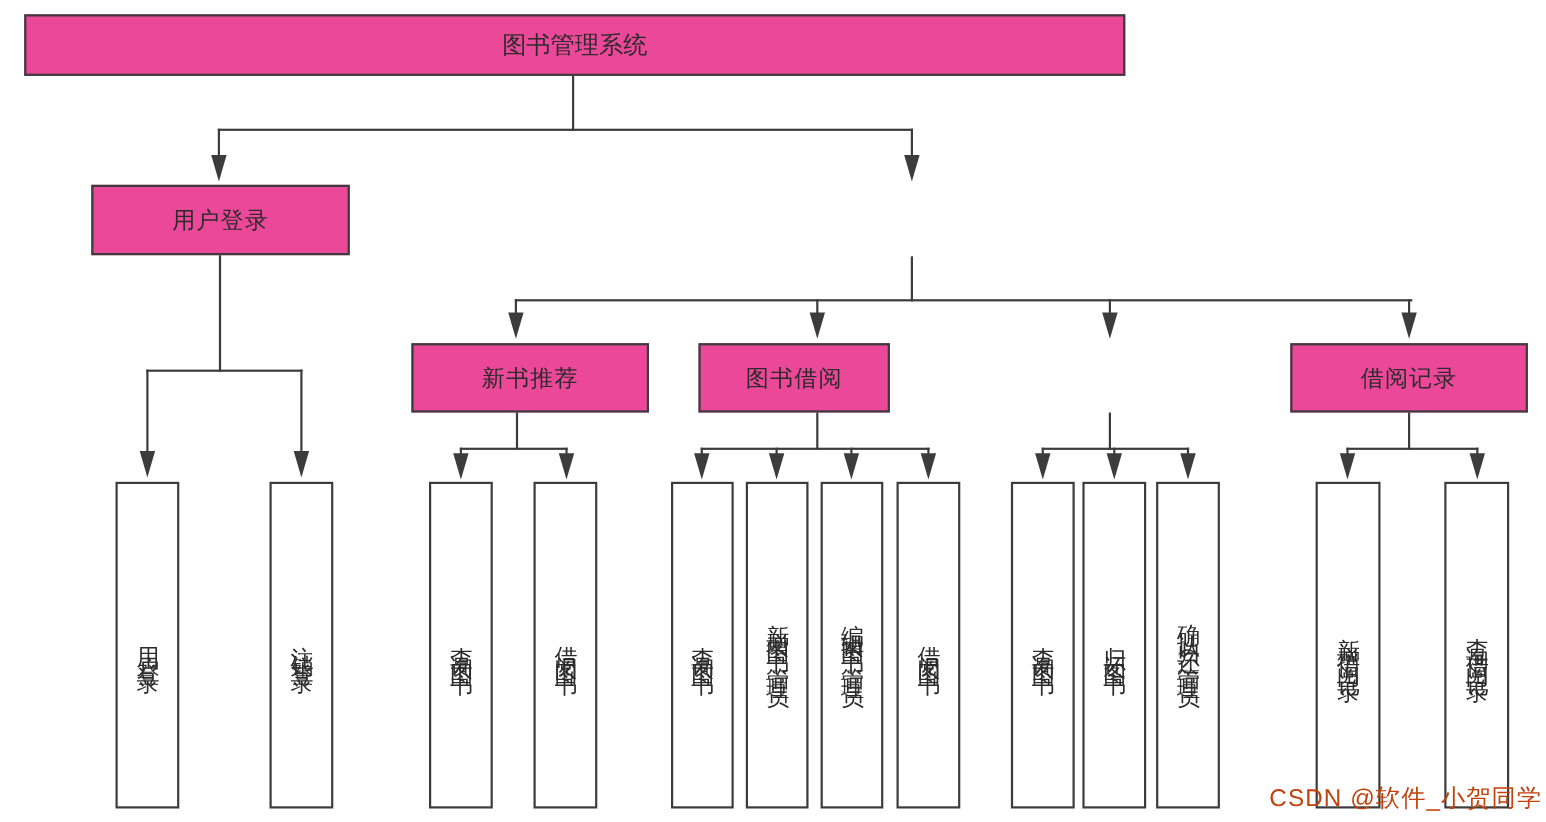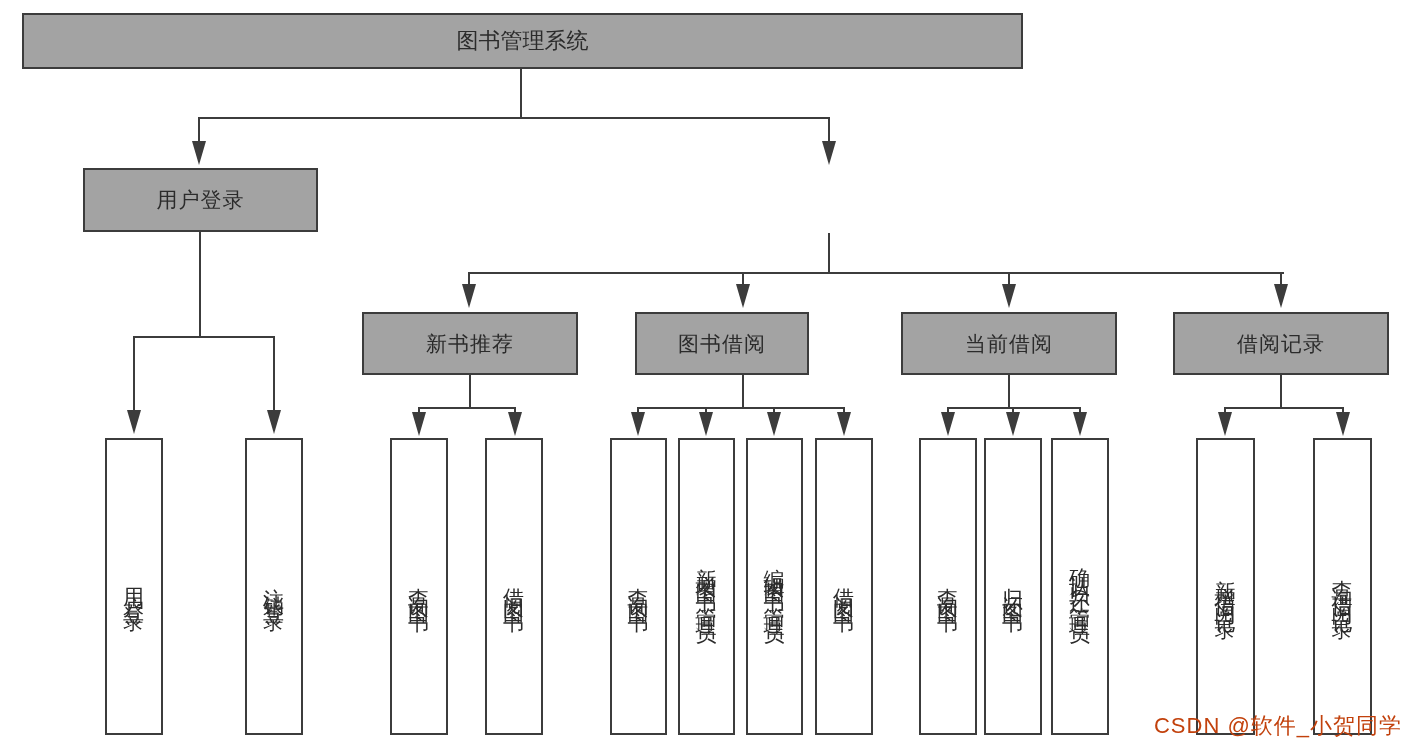--- a/index.html
+++ b/index.html
@@ -8,21 +8,21 @@
     width:1405px;height:747px;
     background:#ffffff;
     font-family:"Liberation Sans","DejaVu Sans",sans-serif;
     color:#2b2b2b;
     overflow:hidden;
   }
   .node{
     position:absolute;
     box-sizing:border-box;
     border:2px solid #3c3c3c;
-    background:#a3a3a3;
+    background:#ec4899;
     display:flex;
     align-items:center;
     justify-content:center;
     text-align:center;
   }
   .hnode{ font-size:21px; letter-spacing:1px; }
   .root{ font-size:22px; }
   .leaf{
     position:absolute;
     box-sizing:border-box;
@@ -95,28 +95,25 @@
   <div class="line" style="left:468px;top:272px;width:816px;height:2px;"></div>
   <div class="line" style="left:468px;top:272px;width:2px;height:14px;"></div>
   <div class="arrow" style="left:462px;top:284px;"></div>
   <div class="line" style="left:742px;top:272px;width:2px;height:14px;"></div>
   <div class="arrow" style="left:736px;top:284px;"></div>
   <div class="line" style="left:1008px;top:272px;width:2px;height:14px;"></div>
   <div class="arrow" style="left:1002px;top:284px;"></div>
   <div class="line" style="left:1280px;top:272px;width:2px;height:14px;"></div>
   <div class="arrow" style="left:1274px;top:284px;"></div>
 
-  <div class="node hnode" style="left:362px;top:312px;width:216px;height:63px;">
+  <div class="node hnode" style="left:374px;top:312px;width:216px;height:63px;">
     <span>新书推荐</span>
   </div>
   <div class="node hnode" style="left:635px;top:312px;width:174px;height:63px;">
     <span>图书借阅</span>
-  </div>
-  <div class="node hnode" style="left:901px;top:312px;width:216px;height:63px;">
-    <span>当前借阅</span>
   </div>
   <div class="node hnode" style="left:1173px;top:312px;width:216px;height:63px;">
     <span>借阅记录</span>
   </div>
 
   <div class="line" style="left:469px;top:375px;width:2px;height:34px;"></div>
   <div class="line" style="left:418px;top:407px;width:98px;height:2px;"></div>
   <div class="line" style="left:418px;top:407px;width:2px;height:7px;"></div>
   <div class="arrow" style="left:412px;top:412px;"></div>
   <div class="line" style="left:514px;top:407px;width:2px;height:7px;"></div>

